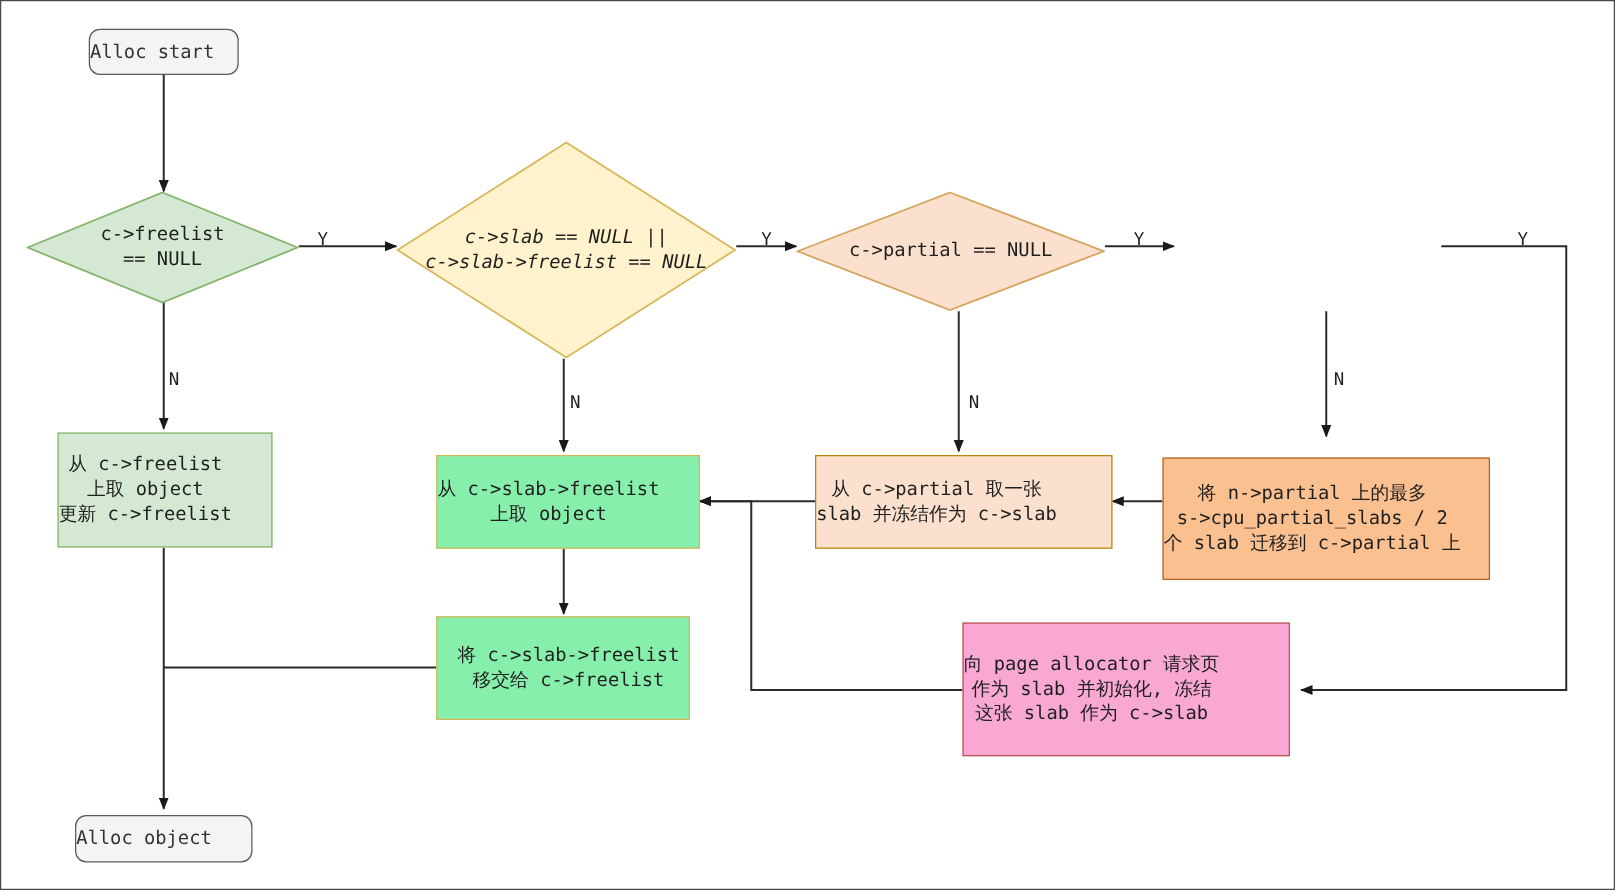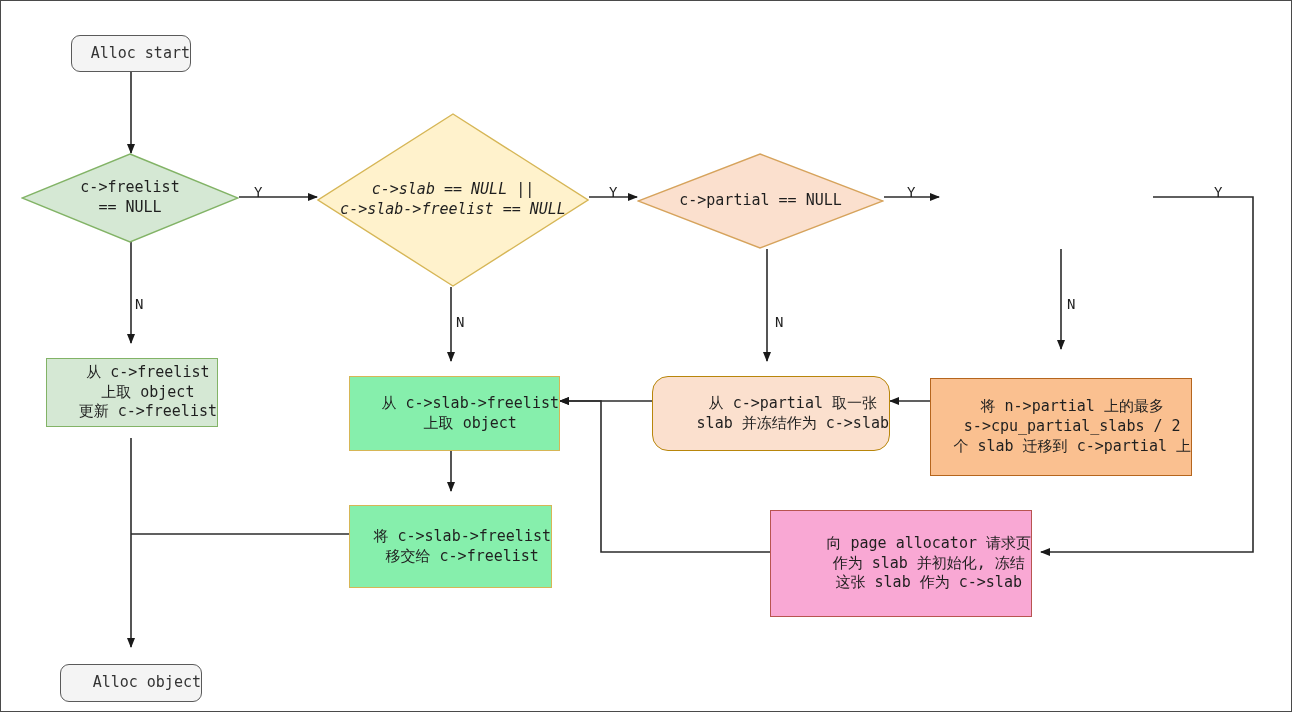--- a/index.html
+++ b/index.html
@@ -22,26 +22,25 @@
     left: 0;
     top: 0;
     width: 1292px;
     height: 712px;
     pointer-events: none;
   }
   .node {
     position: absolute;
     display: flex;
     align-items: center;
-    justify-content: flex-end;
+    justify-content: flex-start;
     text-align: center;
     box-sizing: border-box;
     white-space: pre;
     line-height: 1.32;
-    margin-top: 12px;
   }
   .terminal {
     border-radius: 9px;
     border: 1px solid #5a5a5a;
     background: #f4f4f4;
     color: #333333;
     font-size: 15px;
   }
   .proc {
     border: 1px solid;
@@ -52,21 +51,20 @@
     background: #d5e8d4;
     border-color: #82b366;
   }
   .proc-yellow {
     background: #86efac;
     border-color: #d6b656;
   }
   .proc-peach {
     background: #fbe0ce;
     border-color: #b8860b;
-    border-radius: 16px;
   }
   .proc-orange {
     background: #fac090;
     border-color: #b5651d;
   }
   .proc-red {
     background: #f9a8d4;
     border-color: #b85450;
   }
   .diamond-wrap {
@@ -165,21 +163,21 @@
   </div>
 
   <div class="diamond-wrap" style="left:636px; top:152px; width:247px; height:96px;">
     <svg width="247" height="96" viewBox="0 0 247 96">
       <polygon points="123,1 246,48 123,95 1,48" fill="#fbe0ce" stroke="#d6a35c" stroke-width="1.4"></polygon>
     </svg>
     <div class="diamond-label">c-&gt;partial == NULL</div>
   </div>
 
 
-  <div class="node proc proc-green" style="left:45px; top:345px; width:172px; height:69px;">
+  <div class="node proc proc-green" style="left:45px; top:345px; width:172px; height:92px;">
     <span>从 c-&gt;freelist
 上取 object
 更新 c-&gt;freelist</span>
   </div>
 
   <div class="node proc proc-yellow" style="left:348px; top:363px; width:211px; height:75px;">
     <span>从 c-&gt;slab-&gt;freelist
 上取 object</span>
   </div>
 

